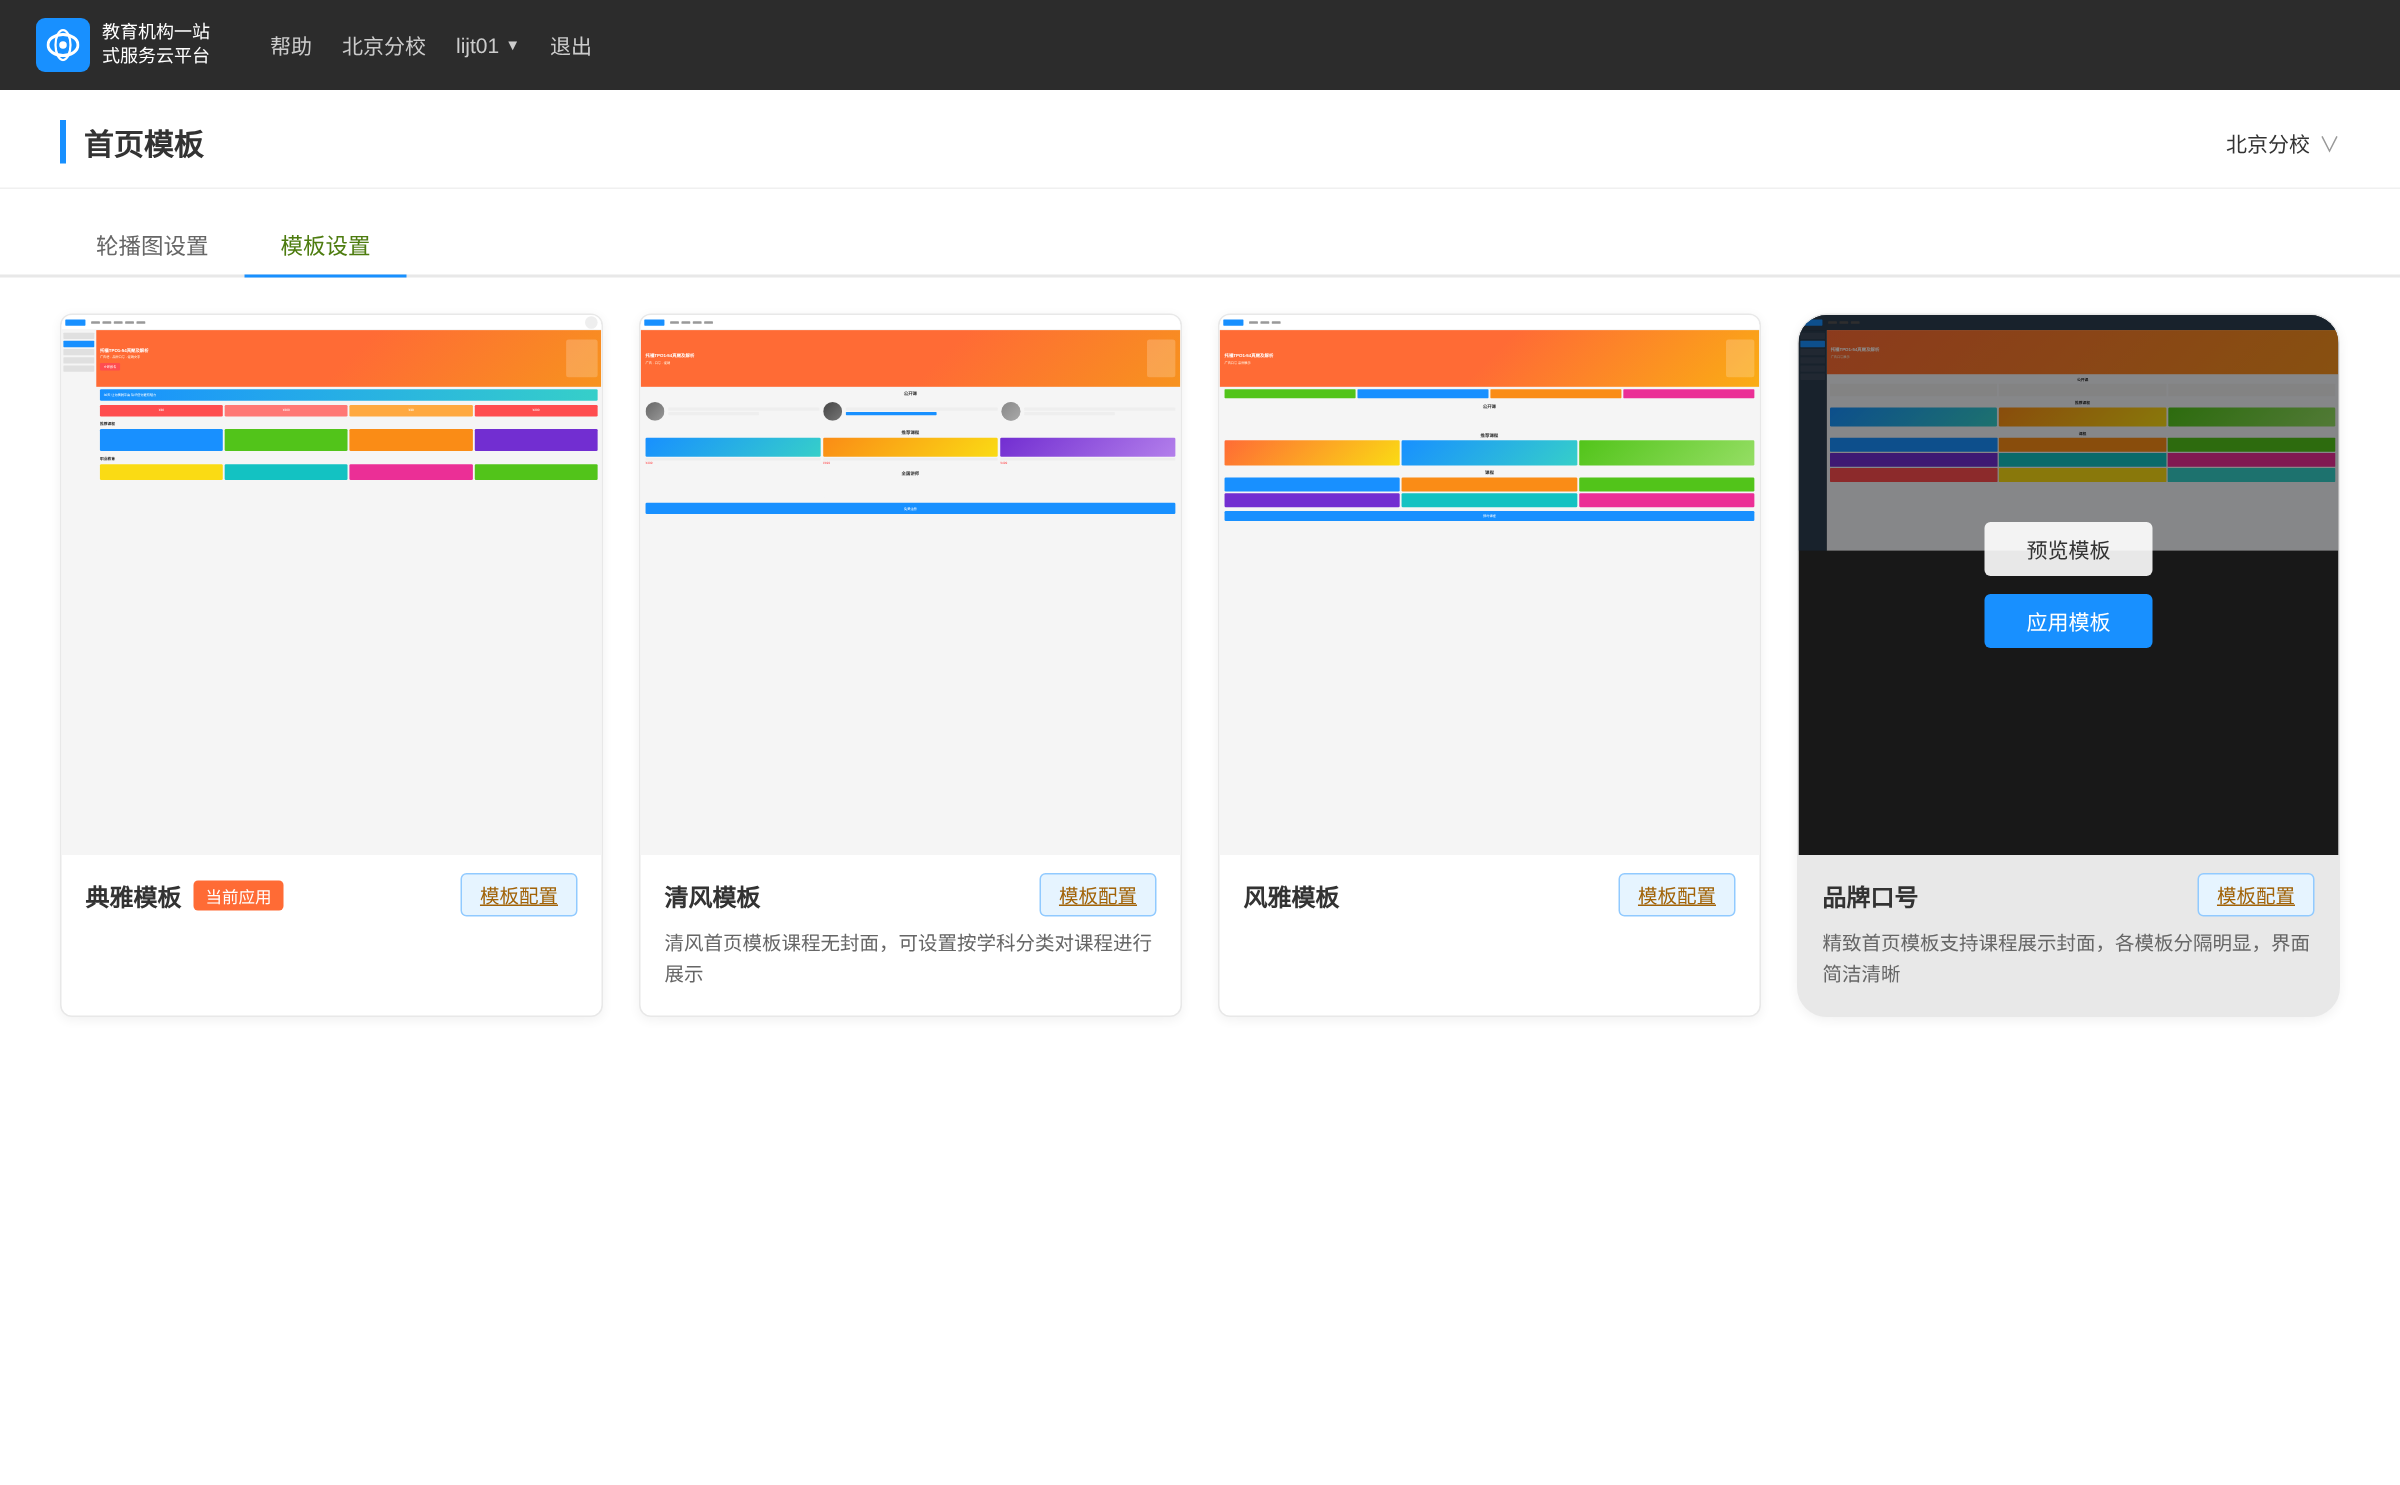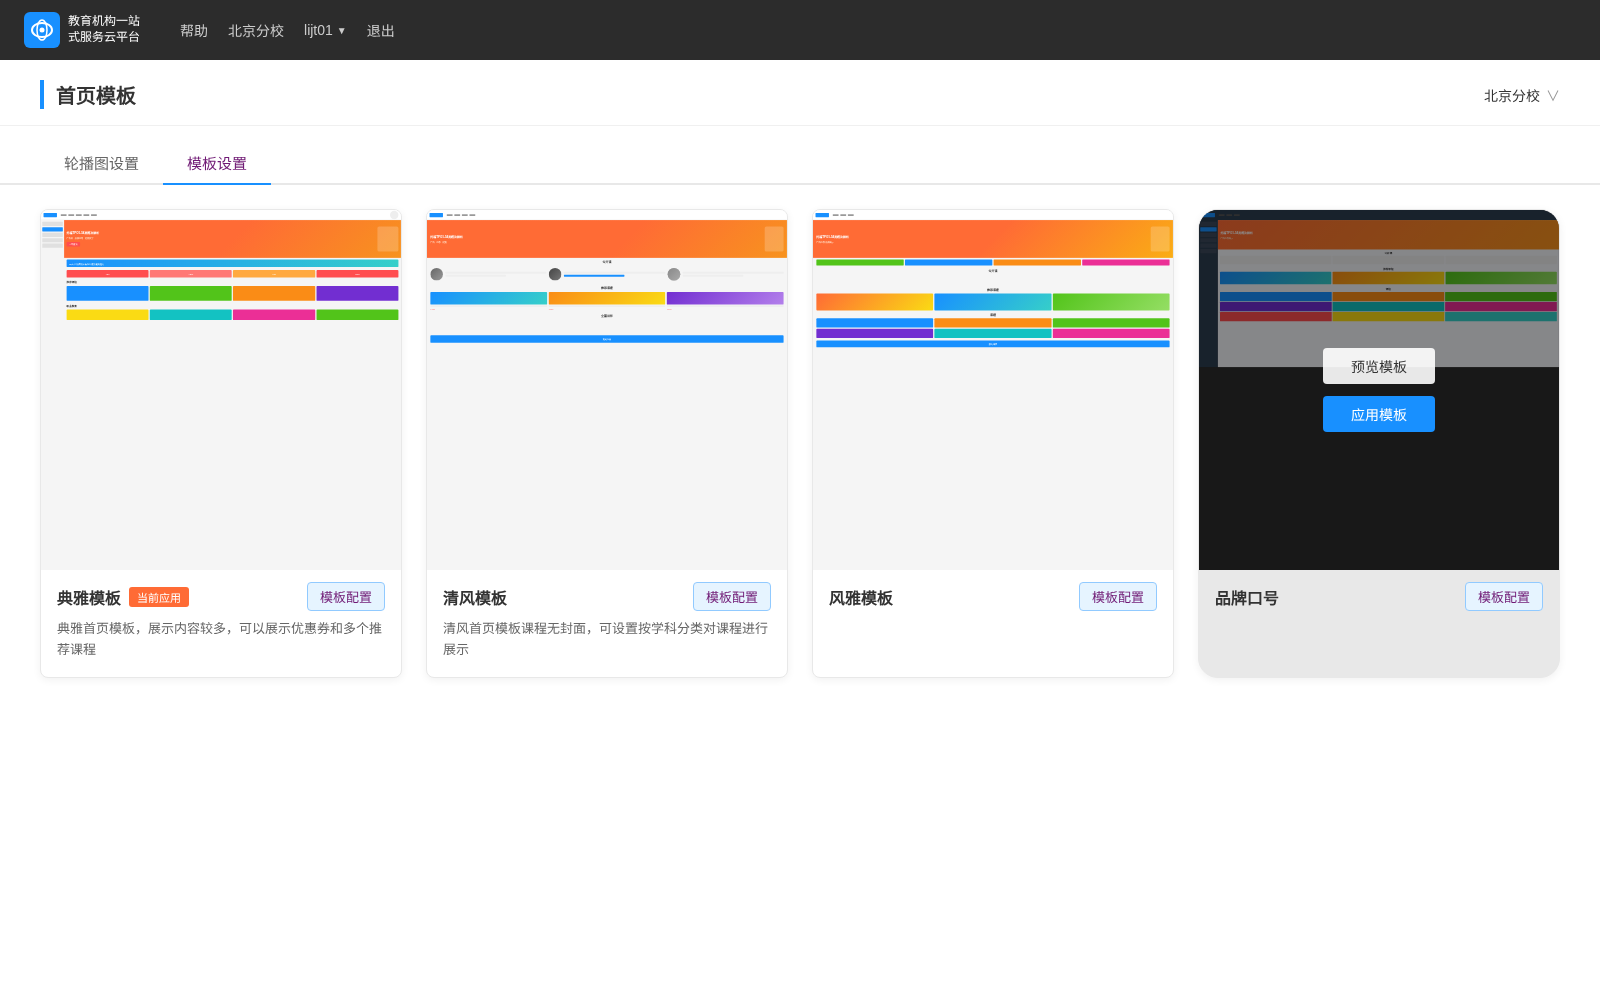--- a/index.html
+++ b/index.html
@@ -96,21 +96,21 @@
     }
     .tab {
       padding: 10px 24px;
       font-size: 15px;
       cursor: pointer;
       color: #666;
       border-bottom: 2px solid transparent;
       margin-bottom: -2px;
     }
     .tab.active {
-      color: #701a75;
+      color: #4d7c0f;
       border-bottom: 2px solid #1890ff;
       font-weight: 500;
     }
 
     
     .note {
       padding: 16px 40px 8px;
       font-size: 13px;
       color: #999;
     }
@@ -207,26 +207,27 @@
     }
     .badge-current {
       background: #ff6b35;
       color: white;
       font-size: 11px;
       padding: 2px 8px;
       border-radius: 3px;
     }
     .btn-template-config {
       background: #e6f4ff;
-      color: #701a75;
+      color: #a16207;
       border: 1px solid #91caff;
       border-radius: 4px;
       padding: 4px 12px;
       font-size: 13px;
       cursor: pointer;
+      text-decoration: underline;
     }
     .template-desc {
       font-size: 13px;
       color: #666;
       line-height: 1.6;
     }
   </style>
 </head>
 <body>
 
@@ -353,21 +354,20 @@
 
       </div>
       <div class="template-info">
         <div class="template-name-row">
           <div class="template-name-left">
             <span class="template-name">典雅模板</span>
             <span class="badge-current">当前应用</span>
           </div>
           <button class="btn-template-config">模板配置</button>
         </div>
-        <p class="template-desc">典雅首页模板，展示内容较多，可以展示优惠券和多个推荐课程</p>
       </div>
     </div>
 
     <div class="template-card">
       <div class="template-preview">
         <div class="mock-site">
 
           <div style="height:24px;background:#fff;border-bottom:1px solid #eee;display:flex;align-items:center;padding:0 6px;gap:3px;">
             <div style="width:32px;height:10px;background:#1890ff;border-radius:1px;"></div>
             <div style="display:flex;gap:4px;margin-left:6px;">
@@ -613,17 +613,18 @@
           <button class="btn-apply">应用模板</button>
         </div>
       </div>
       <div class="template-info">
         <div class="template-name-row">
           <div class="template-name-left">
             <span class="template-name">品牌口号</span>
           </div>
           <button class="btn-template-config">模板配置</button>
         </div>
+        <p class="template-desc">精致首页模板支持课程展示封面，各模板分隔明显，界面简洁清晰</p>
       </div>
     </div>
 
   </div>
 </div>
 
 </body></html>

